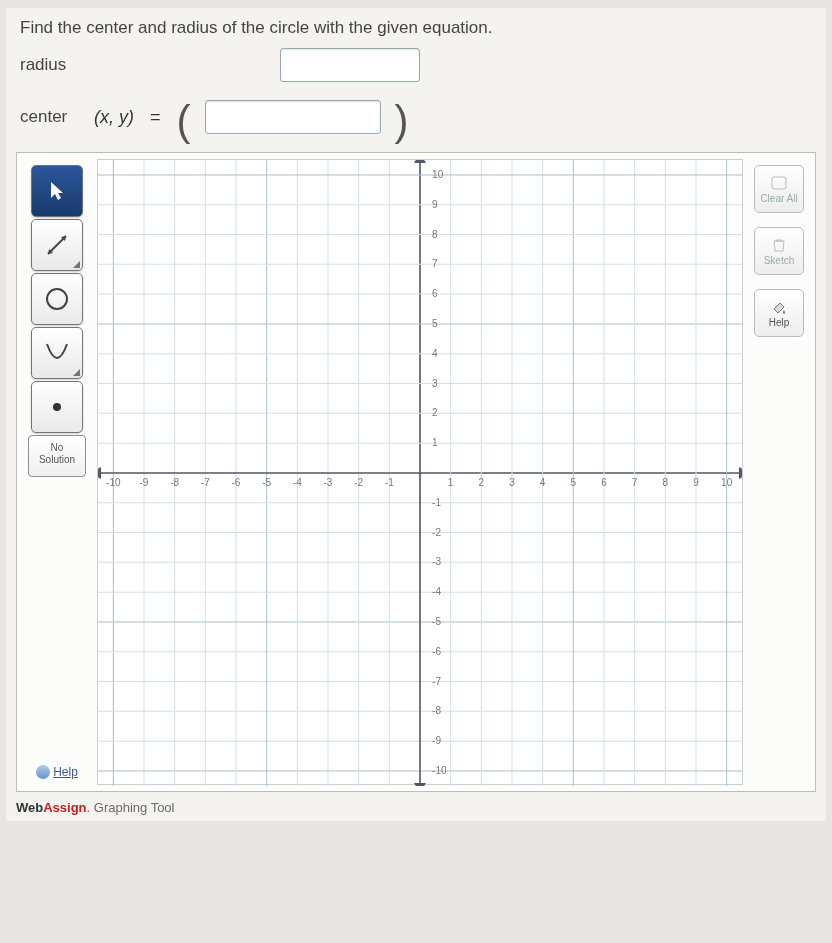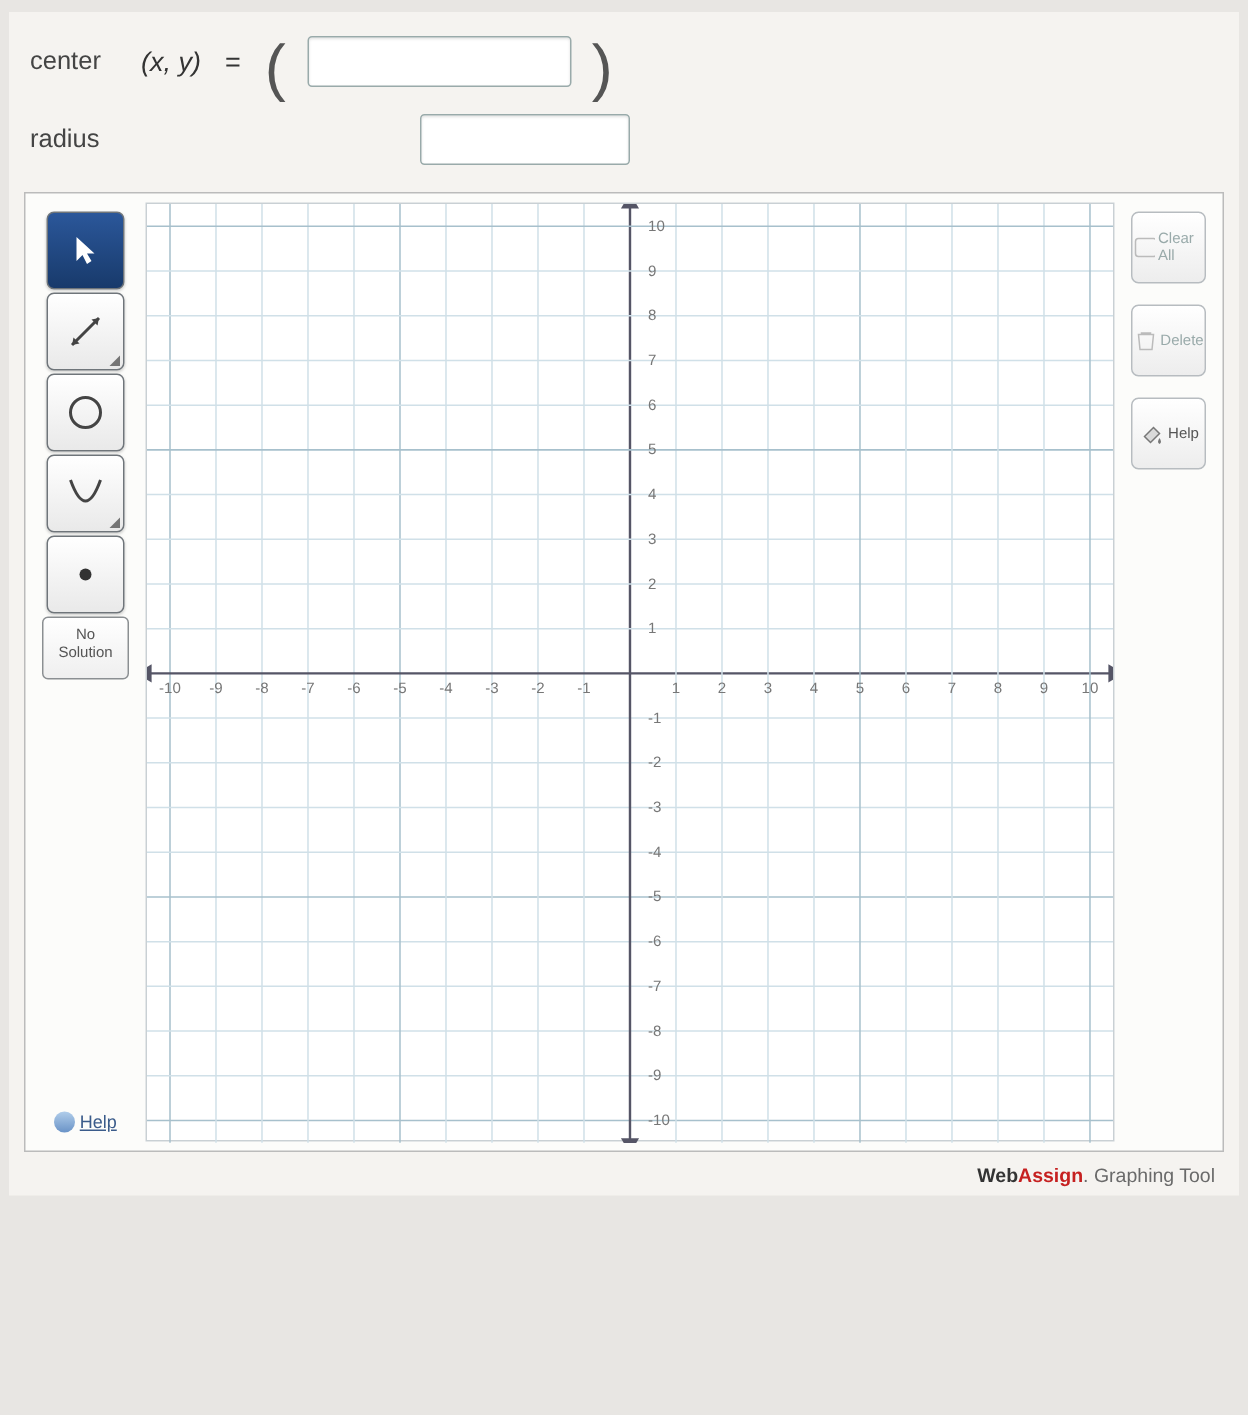--- a/index.html
+++ b/index.html
@@ -27,46 +27,47 @@
   .help{margin-top:auto;margin-bottom:6px;font-size:12px;color:#3a5b8a;text-decoration:underline;display:flex;align-items:flex-start;gap:3px;cursor:pointer;}
   .help-ic{width:14px;height:14px;border-radius:50%;background:linear-gradient(#b0cdea,#6a93c7);display:inline-block;position:relative;}
   .plot{flex:1;position:relative;border:1px solid #c9d0d4;background:#fff;}
   .grid{position:absolute;inset:0;}
   .grid line{stroke:#d0e0e8;stroke-width:1;}
   .grid line.major{stroke:#a7c0cc;}
   .grid line.axis{stroke:#556;stroke-width:1.6;}
   .tick{font-size:10px;fill:#777;font-family:Arial;}
   .arrowhead{fill:#556;}
   .right-col{width:60px;display:flex;flex-direction:column;gap:14px;align-items:center;padding-top:6px;}
-  .rbtn{width:50px;height:48px;border:1px solid #b7bcc0;border-radius:5px;background:linear-gradient(#fff,#ededed);display:flex;flex-direction:row;align-items:center;justify-content:center;font-size:10px;color:#9aa;gap:2px;cursor:pointer;}
+  .rbtn{width:50px;height:48px;border:1px solid #b7bcc0;border-radius:5px;background:linear-gradient(#fff,#ededed);display:flex;flex-direction:column;align-items:center;justify-content:center;font-size:10px;color:#9aa;gap:2px;cursor:pointer;}
   .rbtn.enabled{color:#555;}
-  .footer{text-align:right;font-size:13px;color:#6a6a6a;padding:8px 6px 0 0;}
+  .footer{font-size:13px;color:#6a6a6a;padding:8px 6px 0 0;}
   .footer .wa{color:#333;font-weight:bold;}
   .footer .wa .r{color:#c62020;}
 </style>
 </head>
 <body>
 
 <div class="page">
  <div class="card">
-
+  <div class="prompt">Find the center and radius of the circle with the given equation.</div>
+
+
+  <div class="row">
+    <span class="rlabel">radius</span>
+    <span style="width:172px"></span>
+    <input class="ans-input sm" style="">
+  </div>
 
   <div class="row">
     <span class="rlabel">center</span>
     <span class="xy">(x, y)</span>
     <span class="eqsign">=</span>
     <span class="paren">(</span>
     <input class="ans-input" style="">
     <span class="paren">)</span>
-  </div>
-
-  <div class="row">
-    <span class="rlabel">radius</span>
-    <span style="width:172px"></span>
-    <input class="ans-input sm" style="">
   </div>
 
 
   <div class="tool-wrap">
 
     <div class="left-col">
       <div class="tbtn active">
         <svg width="20" height="22">
               <path d="M4 2 L4 18 L8 14 L11 20 L14 18 L11 13 L16 13 Z" fill="#fff"></path>
             </svg>
@@ -200,21 +201,21 @@
       <div class="rbtn">
         <svg width="18" height="16">
               <rect x="2" y="2" width="14" height="12" rx="2" fill="none" stroke="#bbb"></rect>
             </svg>
         <span>Clear All</span>
       </div>
       <div class="rbtn">
         <svg width="16" height="16">
               <path d="M3 4 h10 l-1 10 h-8 Z M5 3 h6 v1 h-6 Z" fill="none" stroke="#bbb"></path>
             </svg>
-        <span>Delete</span>
+        <span>Sketch</span>
       </div>
       <div class="rbtn enabled">
         <svg width="18" height="16">
               <path d="M4 10 L10 4 L14 8 L8 14 Z" fill="#d9d9d9" stroke="#777"></path>
               <path d="M14 11 q2 3 0 4 q-2 -1 0 -4" fill="#777"></path>
             </svg>
         <span>Help</span>
       </div>
     </div>
   </div>

